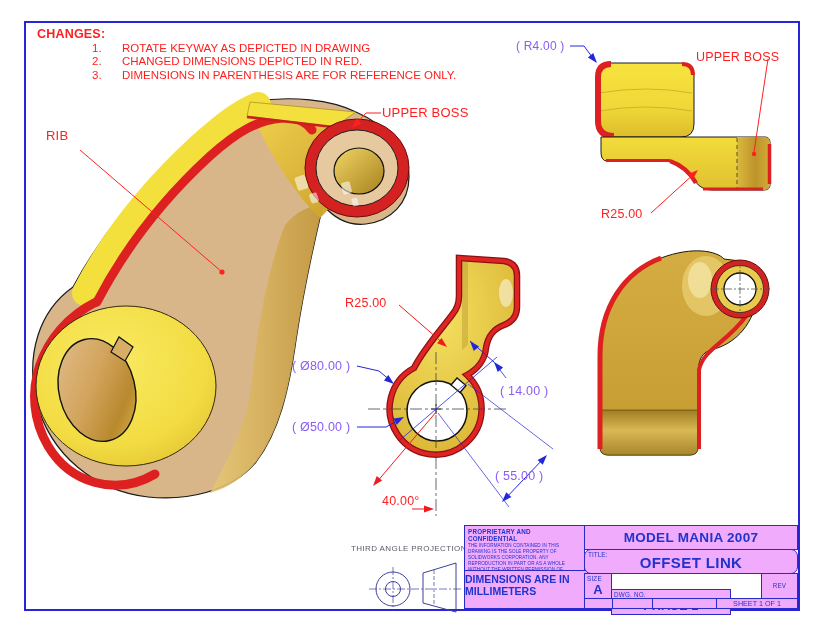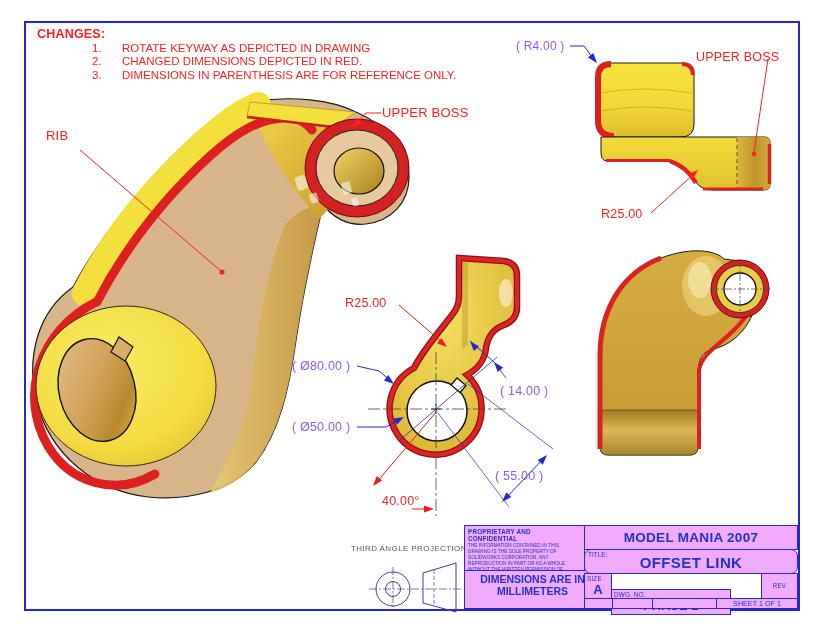--- a/index.html
+++ b/index.html
@@ -17,21 +17,21 @@
   .lbl{position:absolute;z-index:3;white-space:nowrap;font-size:12.5px;letter-spacing:.2px;}
   .red{color:#ff1f1f;} .blue{color:#8b5cf6;}
   .lbl-proj{position:absolute;z-index:3;font-size:8px;color:#5a5a66;letter-spacing:.4px;white-space:nowrap;}
   
   .tblock{position:absolute;left:464px;top:525px;width:334px;height:84px;z-index:3;color:#2233cc;}
   .tb-cell{position:absolute;border:1px solid #2a2ac8;box-sizing:border-box;background:#f0abfc;}
   .tb-prop{left:0;top:0;width:121px;height:46px;padding:2px 3px;}
   .tb-prop-title{font-size:6.3px;font-weight:bold;letter-spacing:.2px;}
   .tb-prop-body{font-size:4.6px;line-height:6px;margin-top:1px;letter-spacing:.1px;}
   .tb-dims{left:0;top:45px;width:137px;height:39px;font-weight:bold;font-size:10.5px;
-           line-height:11.5px;text-align:center;padding-top:3px;}
+           line-height:11.5px;padding-top:3px;}
   .tb-event{left:120px;top:0;width:214px;height:25px;font-weight:bold;font-size:13.5px;
             text-align:center;line-height:23px;letter-spacing:.3px;}
   .tb-title{left:120px;top:24px;width:214px;height:25px;border-radius:7px;}
   .tb-title-label{position:absolute;left:3px;top:1px;font-size:6.5px;}
   .tb-title-text{font-weight:bold;font-size:15px;text-align:center;margin-top:4px;letter-spacing:.4px;}
   .tb-size{left:120px;top:48px;width:28px;height:26px;}
   .tb-dwg{left:147px;top:64px;width:120px;height:26px;}
   .tb-rev{left:297px;top:48px;width:37px;height:26px;text-align:center;}
   .tb-small{position:absolute;left:2px;top:1px;font-size:6.3px;letter-spacing:.2px;}
   .tb-rev .tb-small{position:static;}

